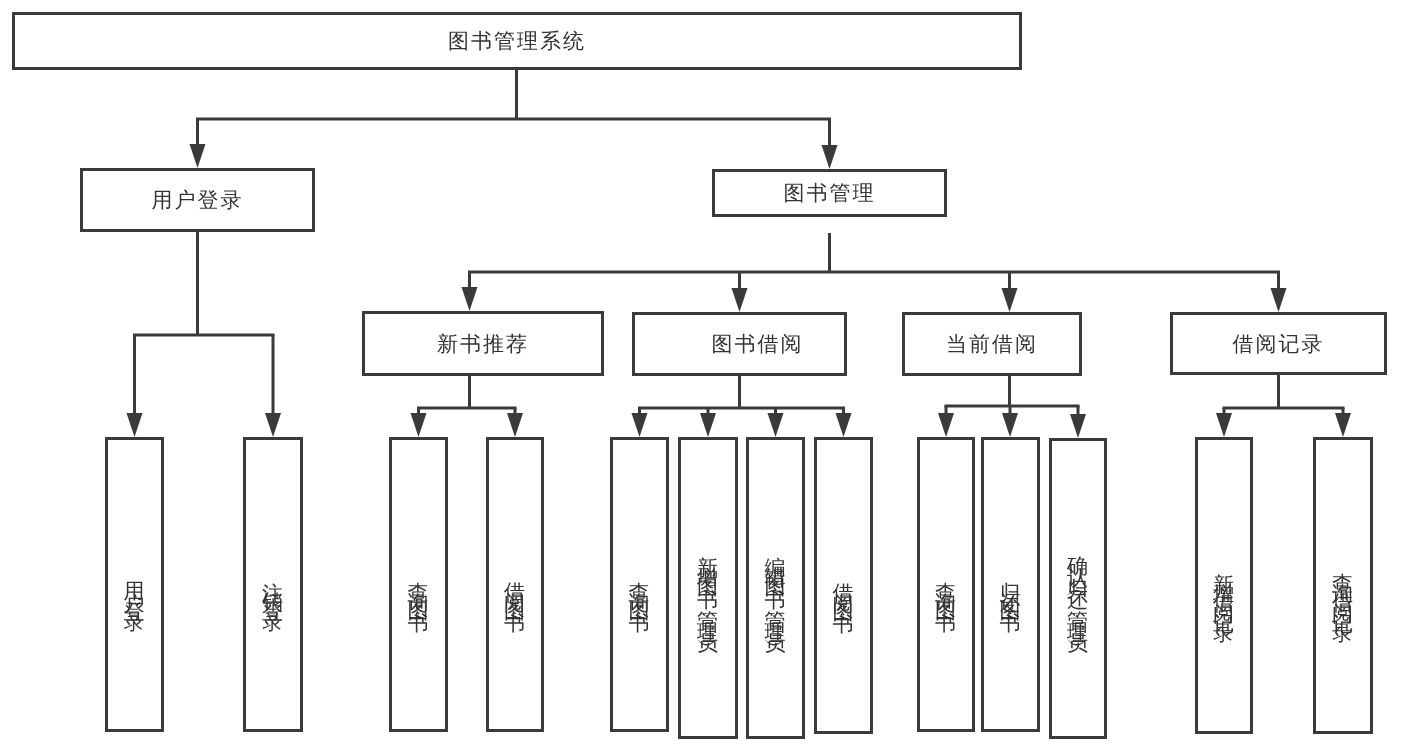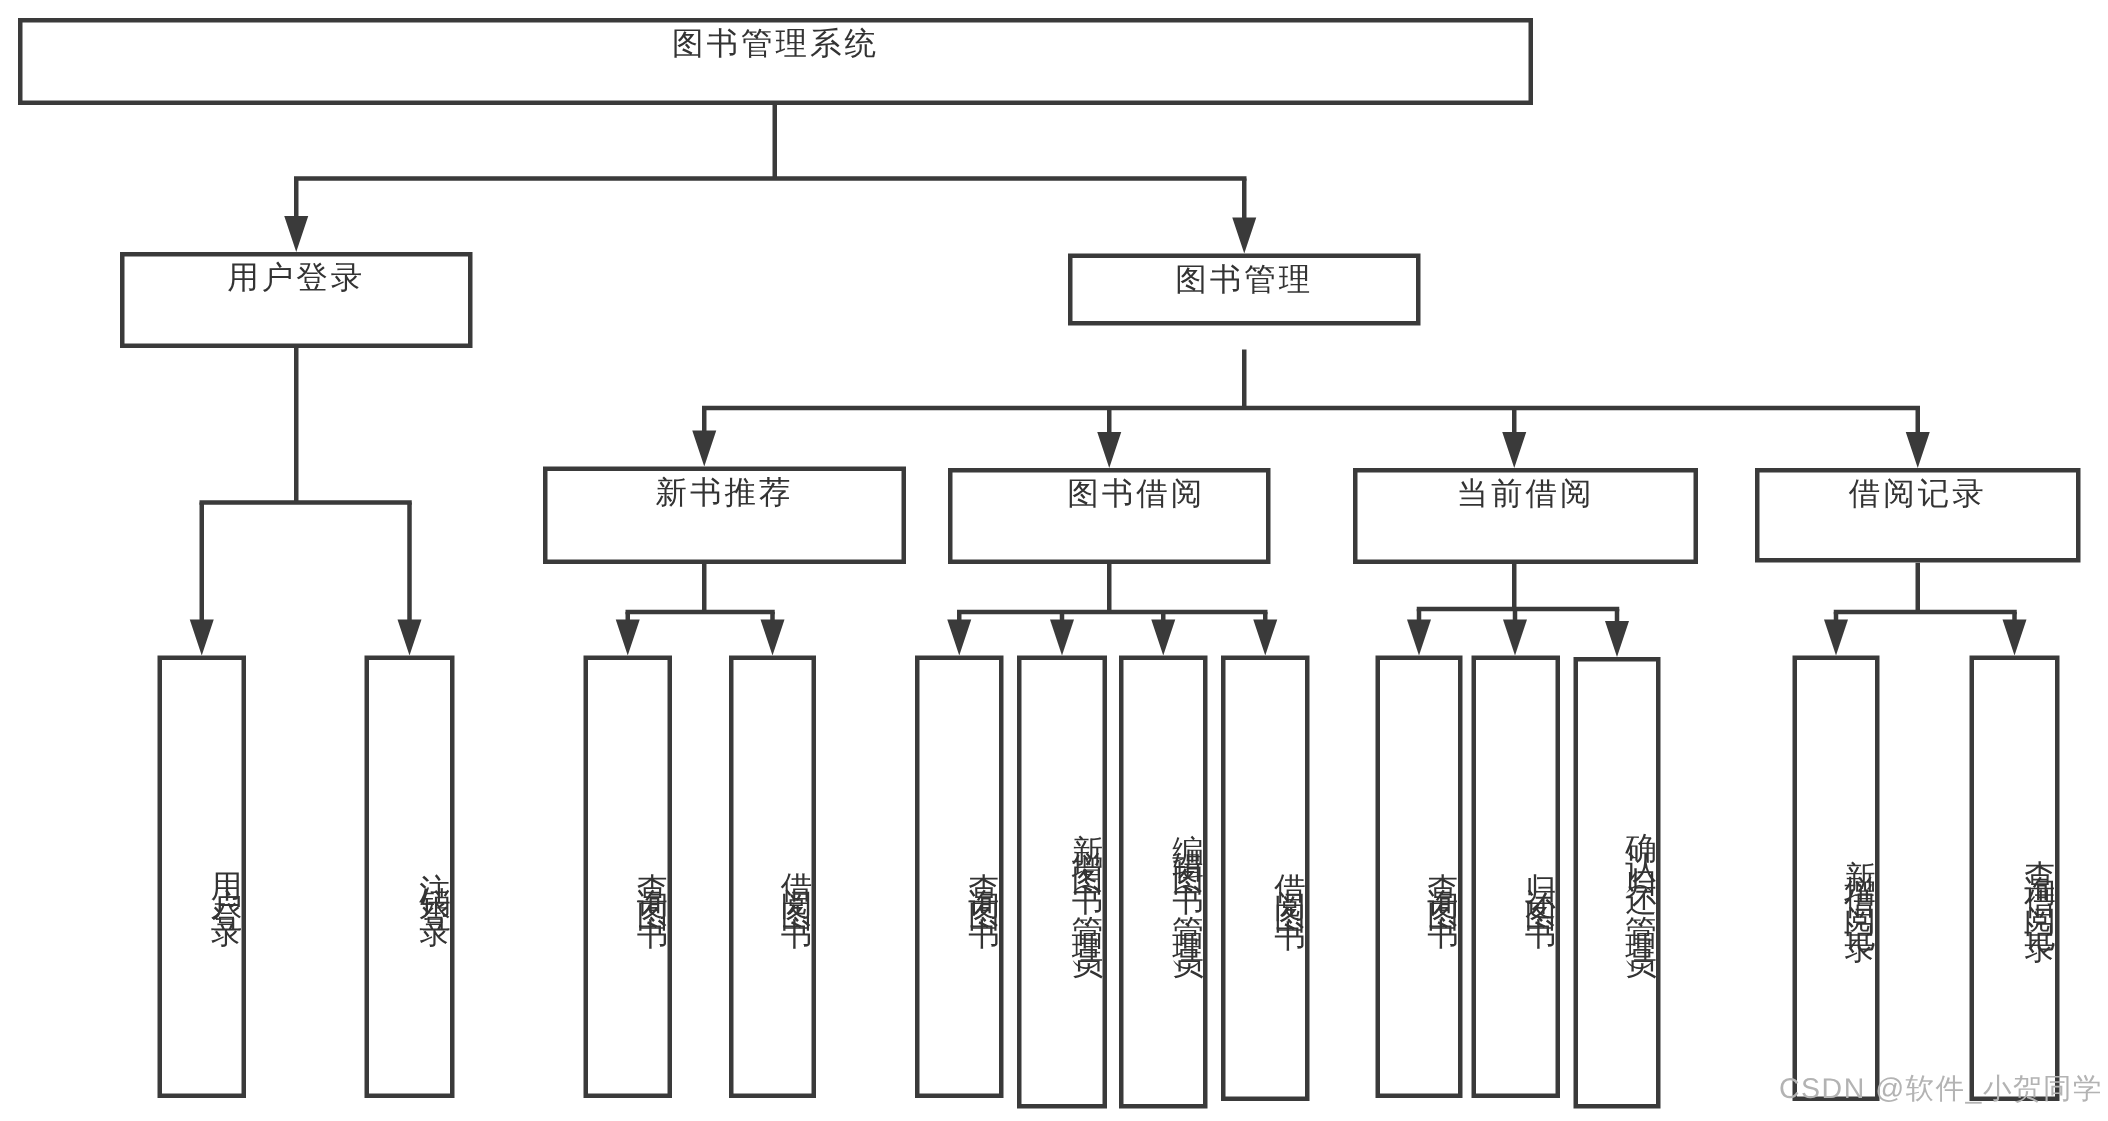--- a/index.html
+++ b/index.html
@@ -19,20 +19,21 @@
     position: absolute;
     left: 0; top: 0;
     width: 1405px; height: 747px;
   }
   .node {
     position: absolute;
     box-sizing: border-box;
     border: 3px solid #3a3a3a;
     background: #ffffff;
     display: flex;
+    align-items: center;
     justify-content: center;
     color: #333333;
   }
   .h-node {
     font-size: 21px;
     letter-spacing: 2px;
     white-space: nowrap;
   }
   .v-node {
     font-size: 21px;
@@ -155,21 +156,21 @@
   <div class="node h-node" style="left:712px; top:169px; width:235px; height:48px;">
     <span>图书管理</span>
   </div>
 
   <div class="node h-node" style="left:362px; top:311px; width:242px; height:65px;">
     <span>新书推荐</span>
   </div>
   <div class="node h-node" style="left:632px; top:312px; width:215px; height:64px;padding-left:36px;">
     <span>图书借阅</span>
   </div>
-  <div class="node h-node" style="left:902px; top:312px; width:230px; height:64px;font-family:Liberation Serif, serif;">
+  <div class="node h-node" style="left:902px; top:312px; width:180px; height:64px;font-family:Liberation Serif, serif;">
     <span>当前借阅</span>
   </div>
   <div class="node h-node" style="left:1170px; top:312px; width:217px; height:63px;">
     <span>借阅记录</span>
   </div>
 
   <div class="node v-node" style="left:105px; top:437px; width:59px; height:295px;">
     <span>用户登录</span>
   </div>
   <div class="node v-node" style="left:243px; top:437px; width:60px; height:295px;">
@@ -206,15 +207,14 @@
     <span>确认归还（管理员）</span>
   </div>
 
   <div class="node v-node" style="left:1195px; top:437px; width:58px; height:297px;">
     <span>新增借阅记录</span>
   </div>
   <div class="node v-node" style="left:1313px; top:437px; width:60px; height:297px;">
     <span>查询借阅记录</span>
   </div>
 
-  <div class="watermark">CSDN @软件_小贺同学</div>
 
 </div>
 
 </body></html>

